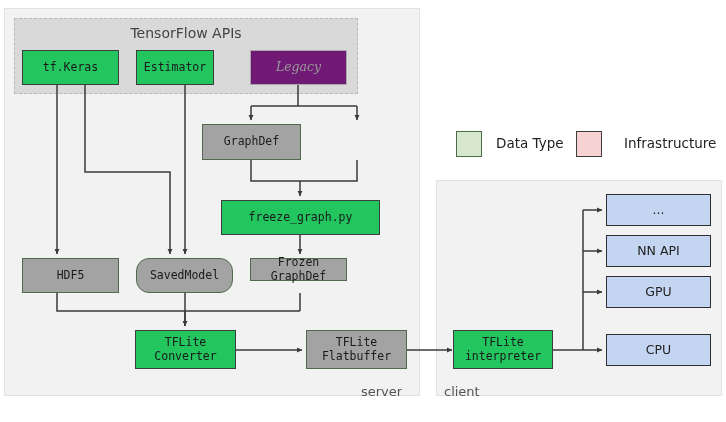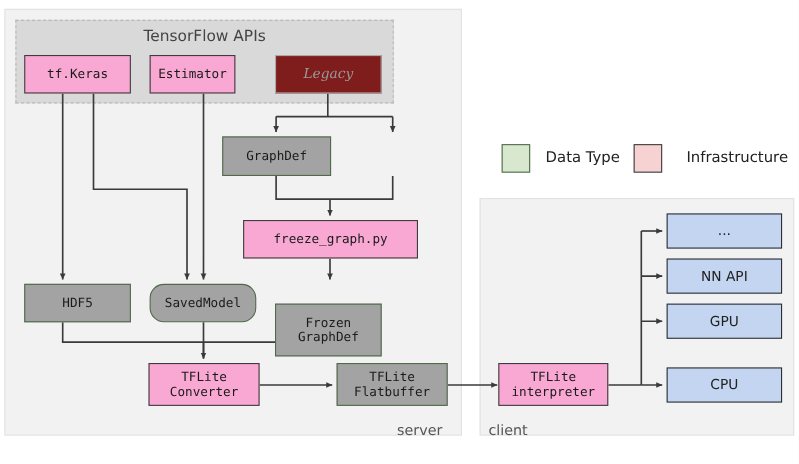--- a/index.html
+++ b/index.html
@@ -20,24 +20,24 @@
     position:absolute;font-size:14px;color:#444;text-align:center;width:100%;
     left:0;top:6px;font-family:"DejaVu Sans", sans-serif;
   }
 
   .node{
     position:absolute;box-sizing:border-box;display:flex;align-items:center;
     justify-content:center;text-align:center;line-height:1.15;
     font-family:"DejaVu Sans Mono", monospace;font-size:11.5px;color:#1a1a1a;
     white-space:pre-line;
   }
-  .node.infra{background:#f9a8d4;border:1.4px solid #3d3d3d;}
+  .node.infra{background:#22c55e;border:1.4px solid #3d3d3d;}
   .node.data{background:#a3a3a3;border:1.4px solid #4f6b4a;}
   .node.accel{background:#c3d5f0;border:1.4px solid #2f2f2f;font-family:"DejaVu Sans", sans-serif;font-size:12.5px;color:#222;}
-  .node.legacy{background:#7f1d1d;border:1.4px solid #a9a9a9;color:#9a9a9a;font-style:italic;font-family:"DejaVu Serif",serif;font-size:12.5px;}
+  .node.legacy{background:#701a75;border:1.4px solid #a9a9a9;color:#9a9a9a;font-style:italic;font-family:"DejaVu Serif",serif;font-size:12.5px;}
 
   .legend-swatch{position:absolute;width:26px;height:26px;box-sizing:border-box;}
   .legend-swatch.data{background:#d8e8ce;border:1.3px solid #4f6b4a;}
   .legend-swatch.infra{background:#f6d2d2;border:1.3px solid #3d3d3d;}
   .legend-text{position:absolute;font-size:13.5px;color:#222;font-family:"DejaVu Sans",sans-serif;}
 
   svg.wires{position:absolute;left:0;top:0;width:726px;height:422px;pointer-events:none;}
   .w{fill:none;stroke:#3a3a3a;stroke-width:1.5;}
 </style>
 </head>
@@ -102,21 +102,21 @@
   <div class="node infra" style="left:22px;top:50px;width:97px;height:35px;">tf.Keras</div>
   <div class="node infra" style="left:136px;top:50px;width:78px;height:35px;">Estimator</div>
   <div class="node legacy" style="left:250px;top:50px;width:97px;height:35px;">Legacy</div>
 
   <div class="node data" style="left:202px;top:124px;width:99px;height:36px;">GraphDef</div>
 
   <div class="node infra" style="left:221px;top:200px;width:159px;height:35px;">freeze_graph.py</div>
 
   <div class="node data" style="left:22px;top:258px;width:97px;height:35px;">HDF5</div>
   <div class="node data" style="left:136px;top:258px;width:97px;height:35px;border-radius:13px;">SavedModel</div>
-  <div class="node data" style="left:250px;top:276px;width:97px;height:48px;">Frozen
+  <div class="node data" style="left:250px;top:258px;width:97px;height:23px;">Frozen
 GraphDef</div>
 
   <div class="node infra" style="left:135px;top:330px;width:101px;height:39px;">TFLite
 Converter</div>
   <div class="node data" style="left:306px;top:330px;width:101px;height:39px;">TFLite
 Flatbuffer</div>
 
   <div class="node infra" style="left:453px;top:330px;width:100px;height:39px;">TFLite
 interpreter</div>
 

